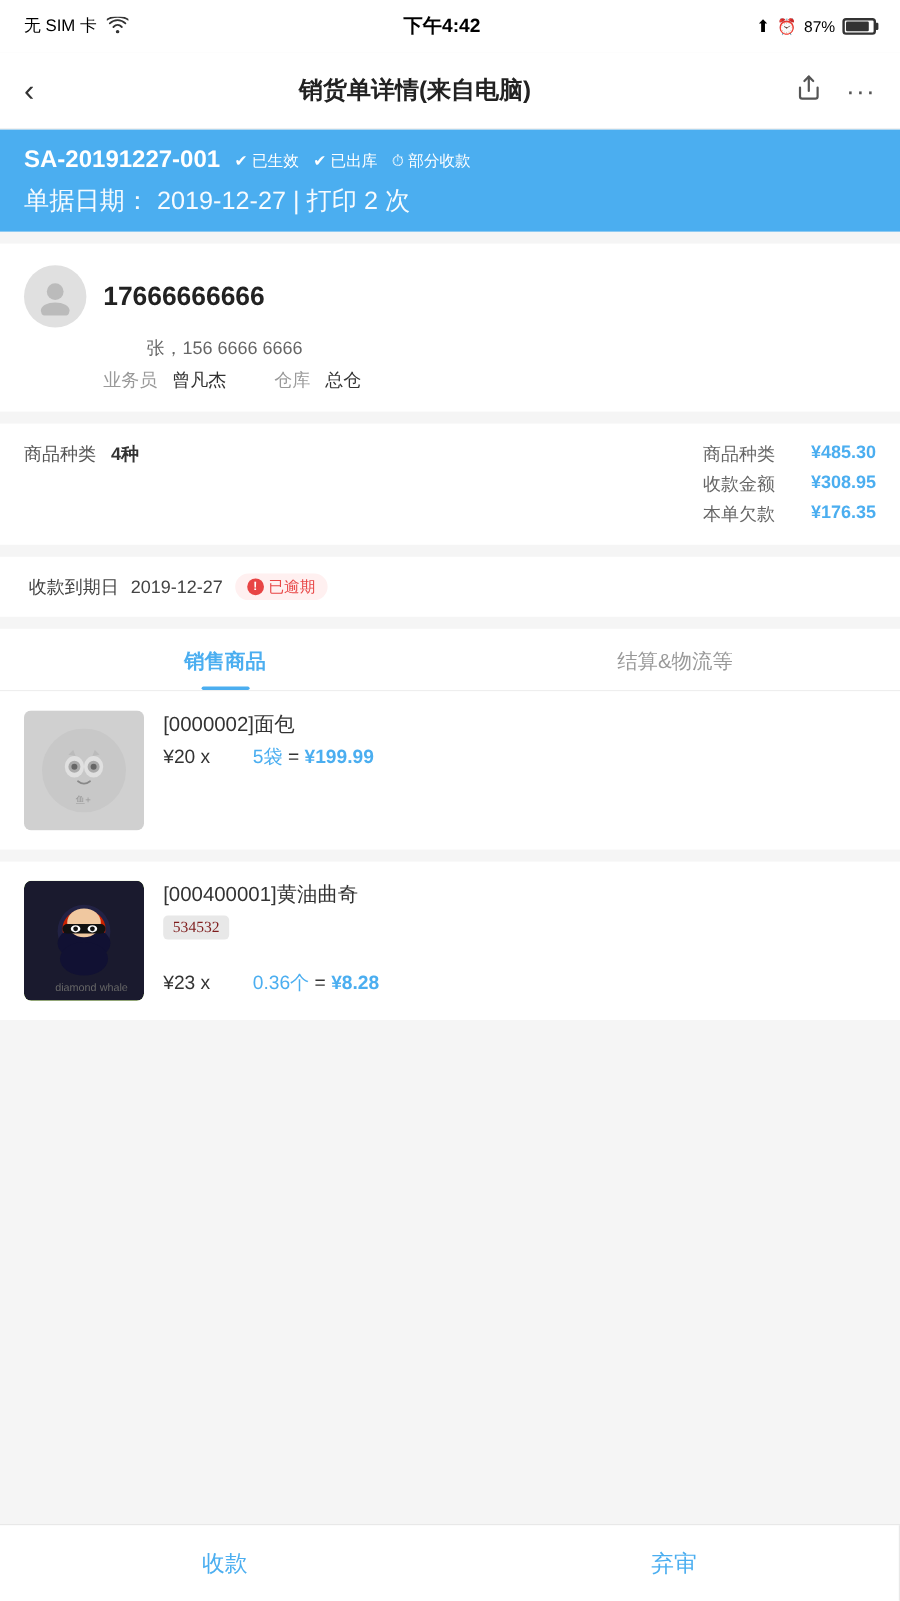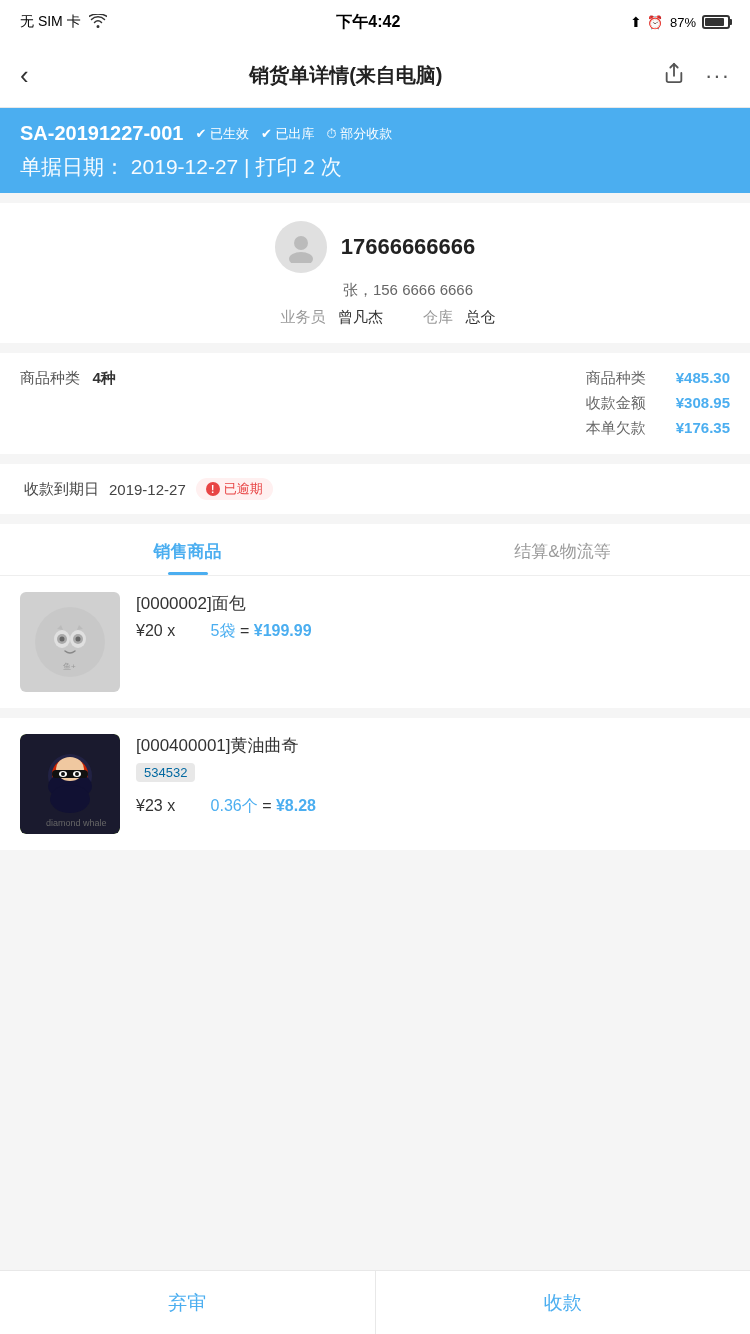--- a/index.html
+++ b/index.html
@@ -80,37 +80,36 @@
     }
 
     
     .customer-section {
       background: #fff;
       padding: 18px 20px 16px;
       margin-top: 10px;
       display: flex;
       flex-direction: column;
       gap: 8px;
-      align-items: center;
     }
     .customer-top {
       display: flex;
       align-items: center;
       gap: 14px;
     }
     .customer-avatar {
       width: 52px; height: 52px;
       background: #e0e0e0;
       border-radius: 50%;
       display: flex; align-items: center; justify-content: center;
       flex-shrink: 0;
     }
     .customer-avatar svg { width: 32px; height: 32px; }
     .customer-name { font-size: 22px; font-weight: 600; color: #222; }
-    .customer-info { font-size: 15px; color: #666; margin-left: 66px; }
+    .customer-info { font-size: 15px; color: #666; margin-left: 102px; }
     .customer-meta {
       display: flex;
       gap: 0;
       font-size: 15px;
       color: #444;
       margin-left: 66px;
     }
     .customer-meta-item { margin-right: 40px; }
     .customer-meta-label { color: #999; }
     .customer-meta-value { color: #333; font-weight: 500; }
@@ -223,25 +222,26 @@
       background: #bef264;
       display: flex; align-items: flex-start; justify-content: center;
       border-radius: 6px;
       overflow: hidden;
     }
     .product-info { flex: 1; }
     .product-code-name { font-size: 17px; color: #333; font-weight: 500; margin-bottom: 6px; }
     .product-batch {
       display: inline-block;
       background: #e8e8e8;
-      color: #0369a1;
+      color: #7f1d1d;
       font-size: 13px;
       padding: 2px 8px;
       border-radius: 4px;
-      margin-bottom: 8px;
+      margin-bottom: 20px;
+      font-family: Liberation Serif, serif;
     }
     .product-price-row { font-size: 16px; color: #333; margin-top: 6px; }
     .product-price-blue { color: #4baef0; font-weight: 500; margin-left: 31px; }
     .product-price-total { color: #4baef0; font-weight: 700; }
 
     
     .bottom-bar {
       position: fixed;
       bottom: 0;
       left: 0;
@@ -445,19 +445,19 @@
         <span>¥23 x </span><span class="product-price-blue">0.36个</span><span> = </span><span class="product-price-total">¥8.28</span>
       </div>
     </div>
   </div>
 
 </div>
 
 <div class="bottom-spacer"></div>
 
 <div class="bottom-bar">
+  <div class="bottom-btn collect">
+    <span>收款</span>
+  </div>
   <div class="bottom-btn reject">
     <span>弃审</span>
   </div>
-  <div class="bottom-btn collect">
-    <span>收款</span>
-  </div>
 </div>
 
 </body></html>

